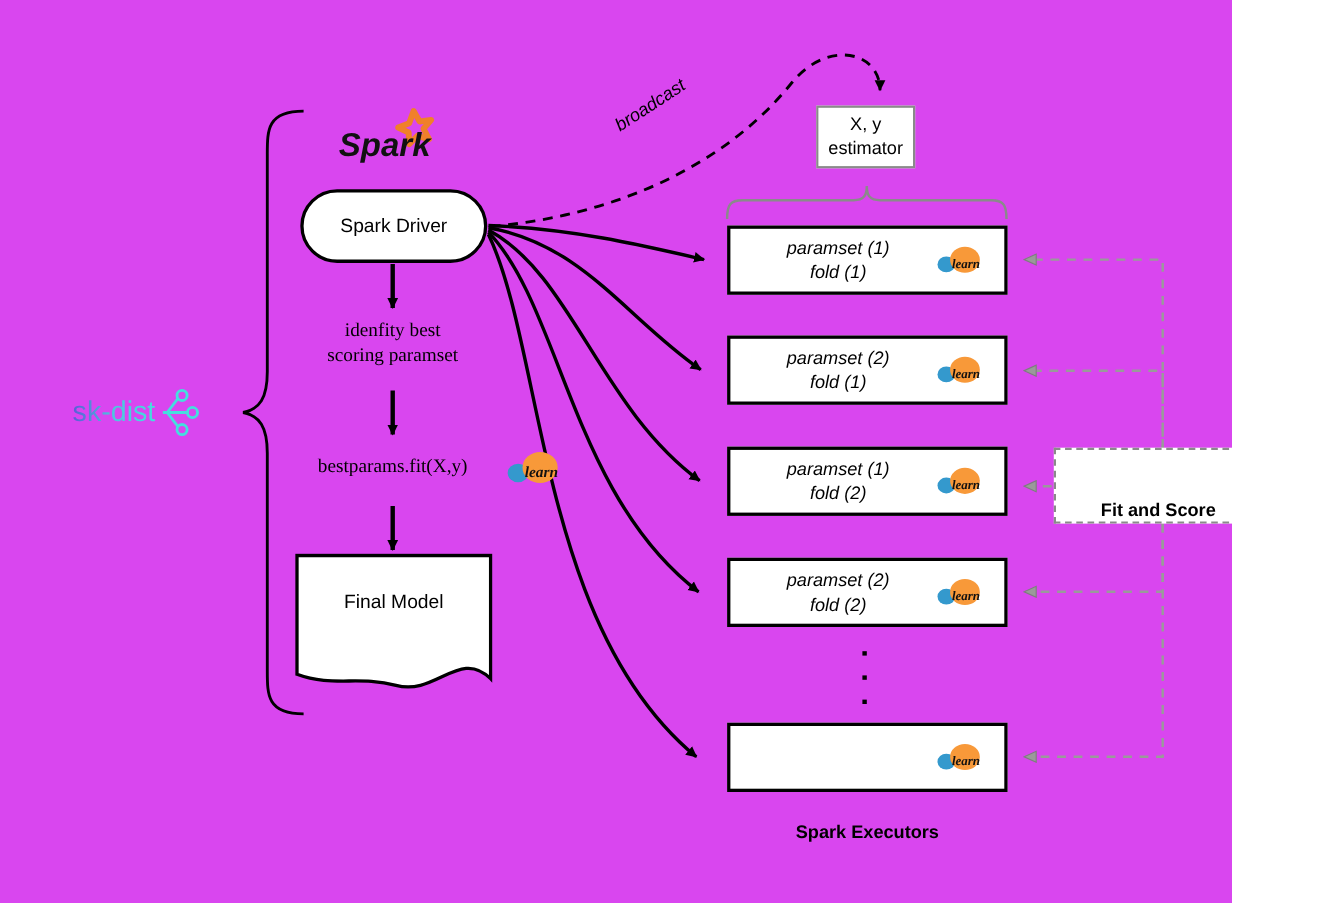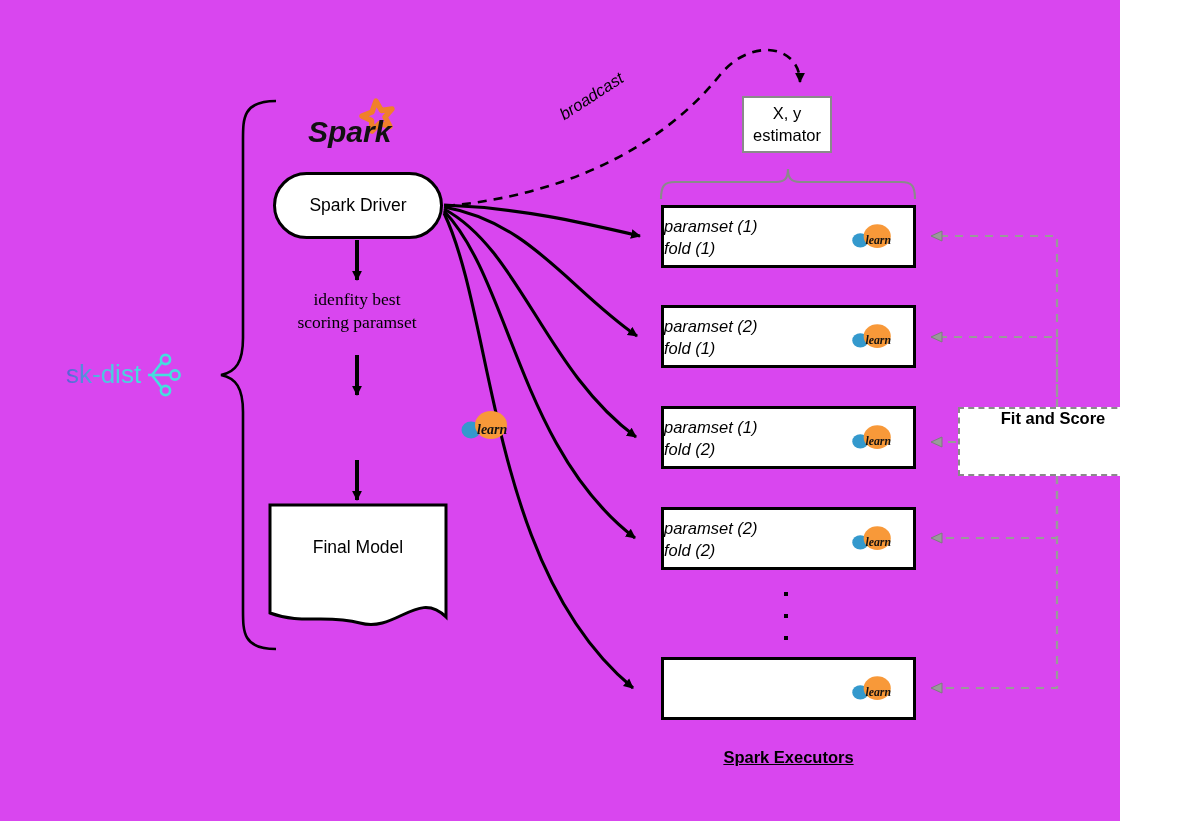--- a/index.html
+++ b/index.html
@@ -80,21 +80,21 @@
     height: 63px;
     border: 3px solid #000;
     background: #fff;
     z-index: 4;
   }
   .execbox .etext {
     position: absolute;
     left: 0;
     top: 8px;
     width: 196px;
-    text-align: left;
+    text-align: center;
     font-style: italic;
     font-size: 16.5px;
     line-height: 1.33;
     white-space: pre-line;
   }
   .execbox .sklogo {
     position: absolute;
     right: 18px;
     top: 15px;
   }
@@ -116,36 +116,35 @@
   }
   
   .fitscore {
     left: 958px;
     top: 407px;
     width: 190px;
     height: 69px;
     border: 2px dashed #8a8a8a;
     background: #fff;
     display: flex;
-    align-items: flex-start;
+    align-items: flex-end;
     justify-content: center;
     font-weight: bold;
     font-size: 16.5px;
     z-index: 4;
   }
   
   .execcaption {
     left: 661px;
     top: 748px;
     width: 255px;
     text-align: center;
     font-weight: bold;
     font-size: 16.5px;
     z-index: 4;
-    text-decoration: underline;
   }
   
   .broadcast {
     left: 556px;
     top: 108px;
     font-style: italic;
     font-size: 16.5px;
     transform: rotate(-33deg);
     transform-origin: left top;
     white-space: nowrap;
@@ -265,20 +264,21 @@
         <circle cx="99.5" cy="7.5" r="4.6"></circle>
         <circle cx="109" cy="23" r="4.6"></circle>
         <circle cx="99.5" cy="38.5" r="4.6"></circle>
       </g>
     </svg>
   </div>
 
   <div class="steplabel" style="left:247px; top:288px; width:220px;">idenfity best
 scoring paramset</div>
 
+  <div class="steplabel" style="left:247px; top:412px; width:220px;">bestparams.fit(X,y)</div>
 
   <div class="node driver-sklogo">
     <svg width="52" height="32" viewBox="0 0 52 32" xmlns="http://www.w3.org/2000/svg">
       <ellipse cx="11" cy="20" rx="9.5" ry="8.5" fill="#3499cd"></ellipse>
       <ellipse cx="31" cy="15" rx="16" ry="14" fill="#f89939"></ellipse>
       <text x="17" y="24" font-family="'Liberation Serif', serif" font-size="14" font-style="italic" font-weight="bold" fill="#111">learn</text>
     </svg>
   </div>
 
   <div class="node finalmodel">

